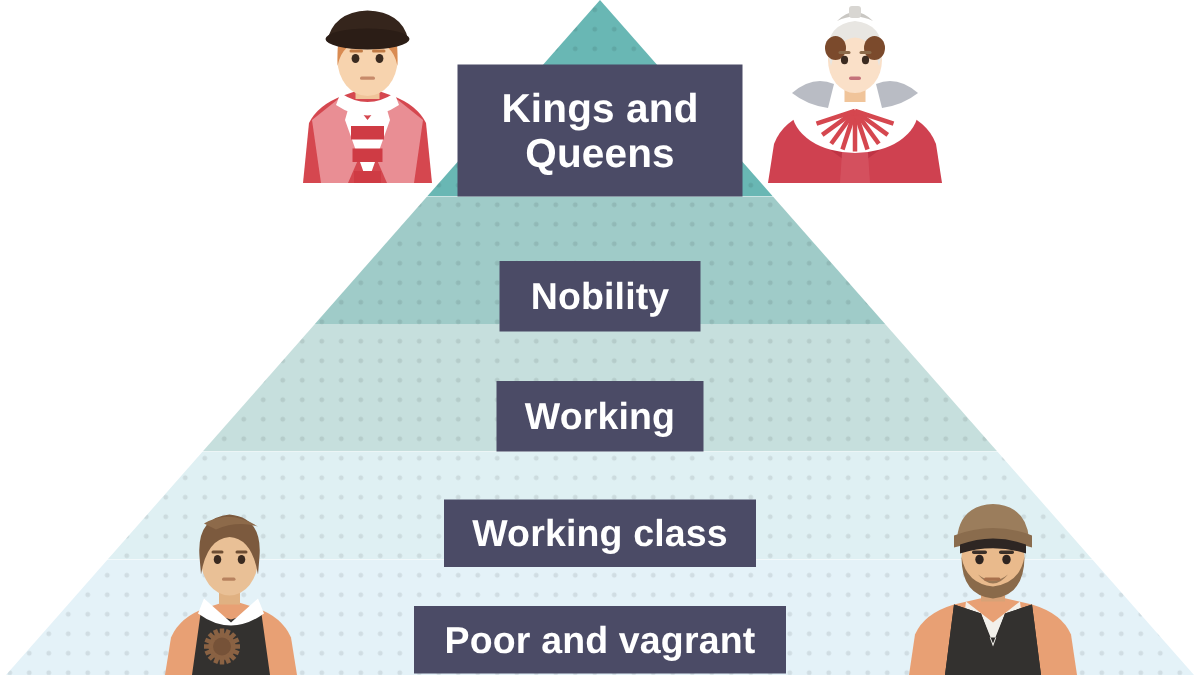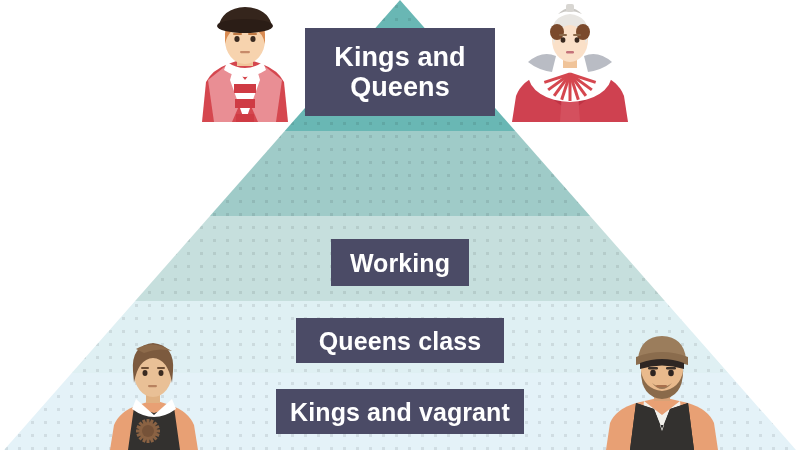--- a/index.html
+++ b/index.html
@@ -50,20 +50,21 @@
     color: #ffffff;
     font-weight: bold;
     text-align: center;
     display: flex;
     align-items: center;
     justify-content: center;
     box-sizing: border-box;
     line-height: 1.12;
     letter-spacing: 0.1px;
     white-space: pre-line;
+    margin-top: 15px;
   }
 
   
   .figure {
     position: absolute;
   }
   .figure svg { display: block; }
 </style>
 </head>
 <body>
@@ -235,17 +236,18 @@
       <ellipse cx="79" cy="40" rx="2.8" ry="3.2" fill="#2e2420"></ellipse>
       <rect x="56" y="34" width="10" height="2.4" rx="1.2" fill="#3a2f28"></rect>
       <rect x="74" y="34" width="10" height="2.4" rx="1.2" fill="#3a2f28"></rect>
 
       <rect x="64" y="52" width="11" height="2.2" rx="1.1" fill="#a8704c"></rect>
     </svg>
   </div>
 
   <div class="label-box" id="lbl0" style="left: 305px; top: 28px; width: 190px; height: 88px; font-size: 27px;">Kings and
 Queens</div>
+  <div class="label-box" id="lbl1" style="left: 333px; top: 159px; width: 134px; height: 47px; font-size: 25px;">Nobility</div>
   <div class="label-box" id="lbl2" style="left: 331px; top: 239px; width: 138px; height: 47px; font-size: 25px;">Working</div>
-  <div class="label-box" id="lbl3" style="left: 296px; top: 318px; width: 208px; height: 45px; font-size: 25px;">Queens class</div>
-  <div class="label-box" id="lbl4" style="left: 276px; top: 389px; width: 248px; height: 45px; font-size: 25px;">Kings and vagrant</div>
+  <div class="label-box" id="lbl3" style="left: 296px; top: 318px; width: 208px; height: 45px; font-size: 25px;">Working class</div>
+  <div class="label-box" id="lbl4" style="left: 276px; top: 389px; width: 248px; height: 45px; font-size: 25px;">Poor and vagrant</div>
 
 </div>
 
 </body></html>

